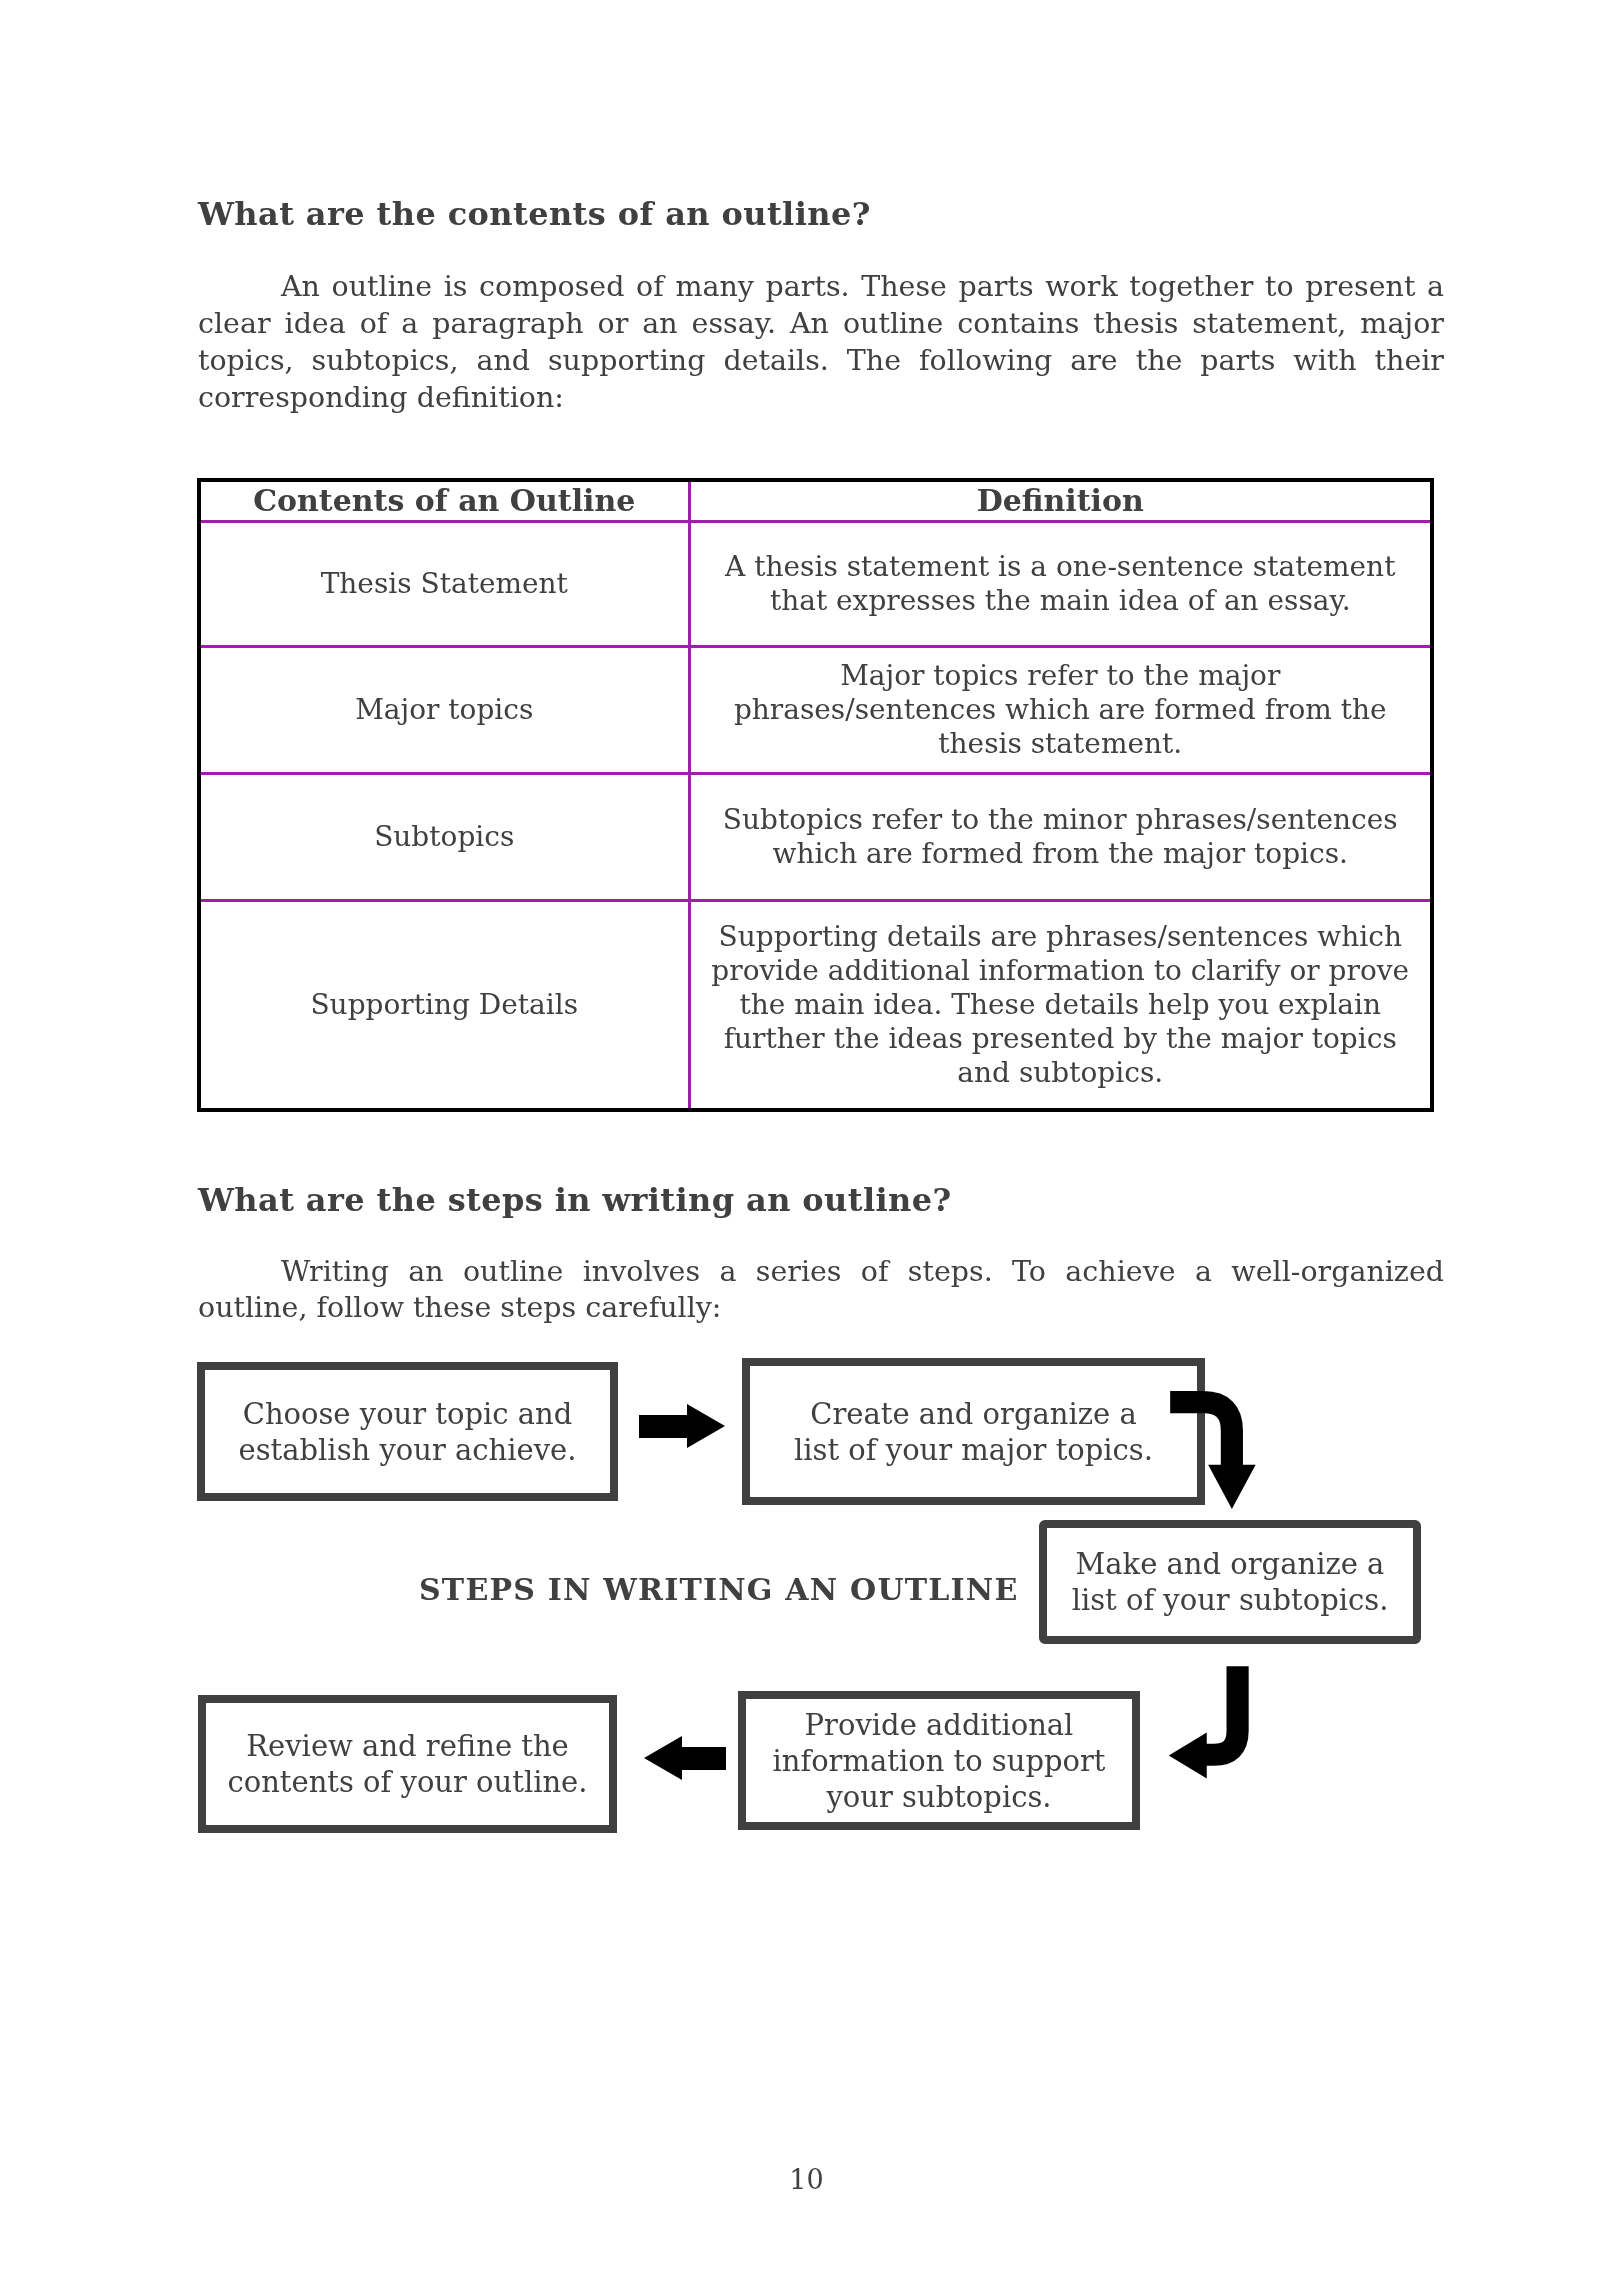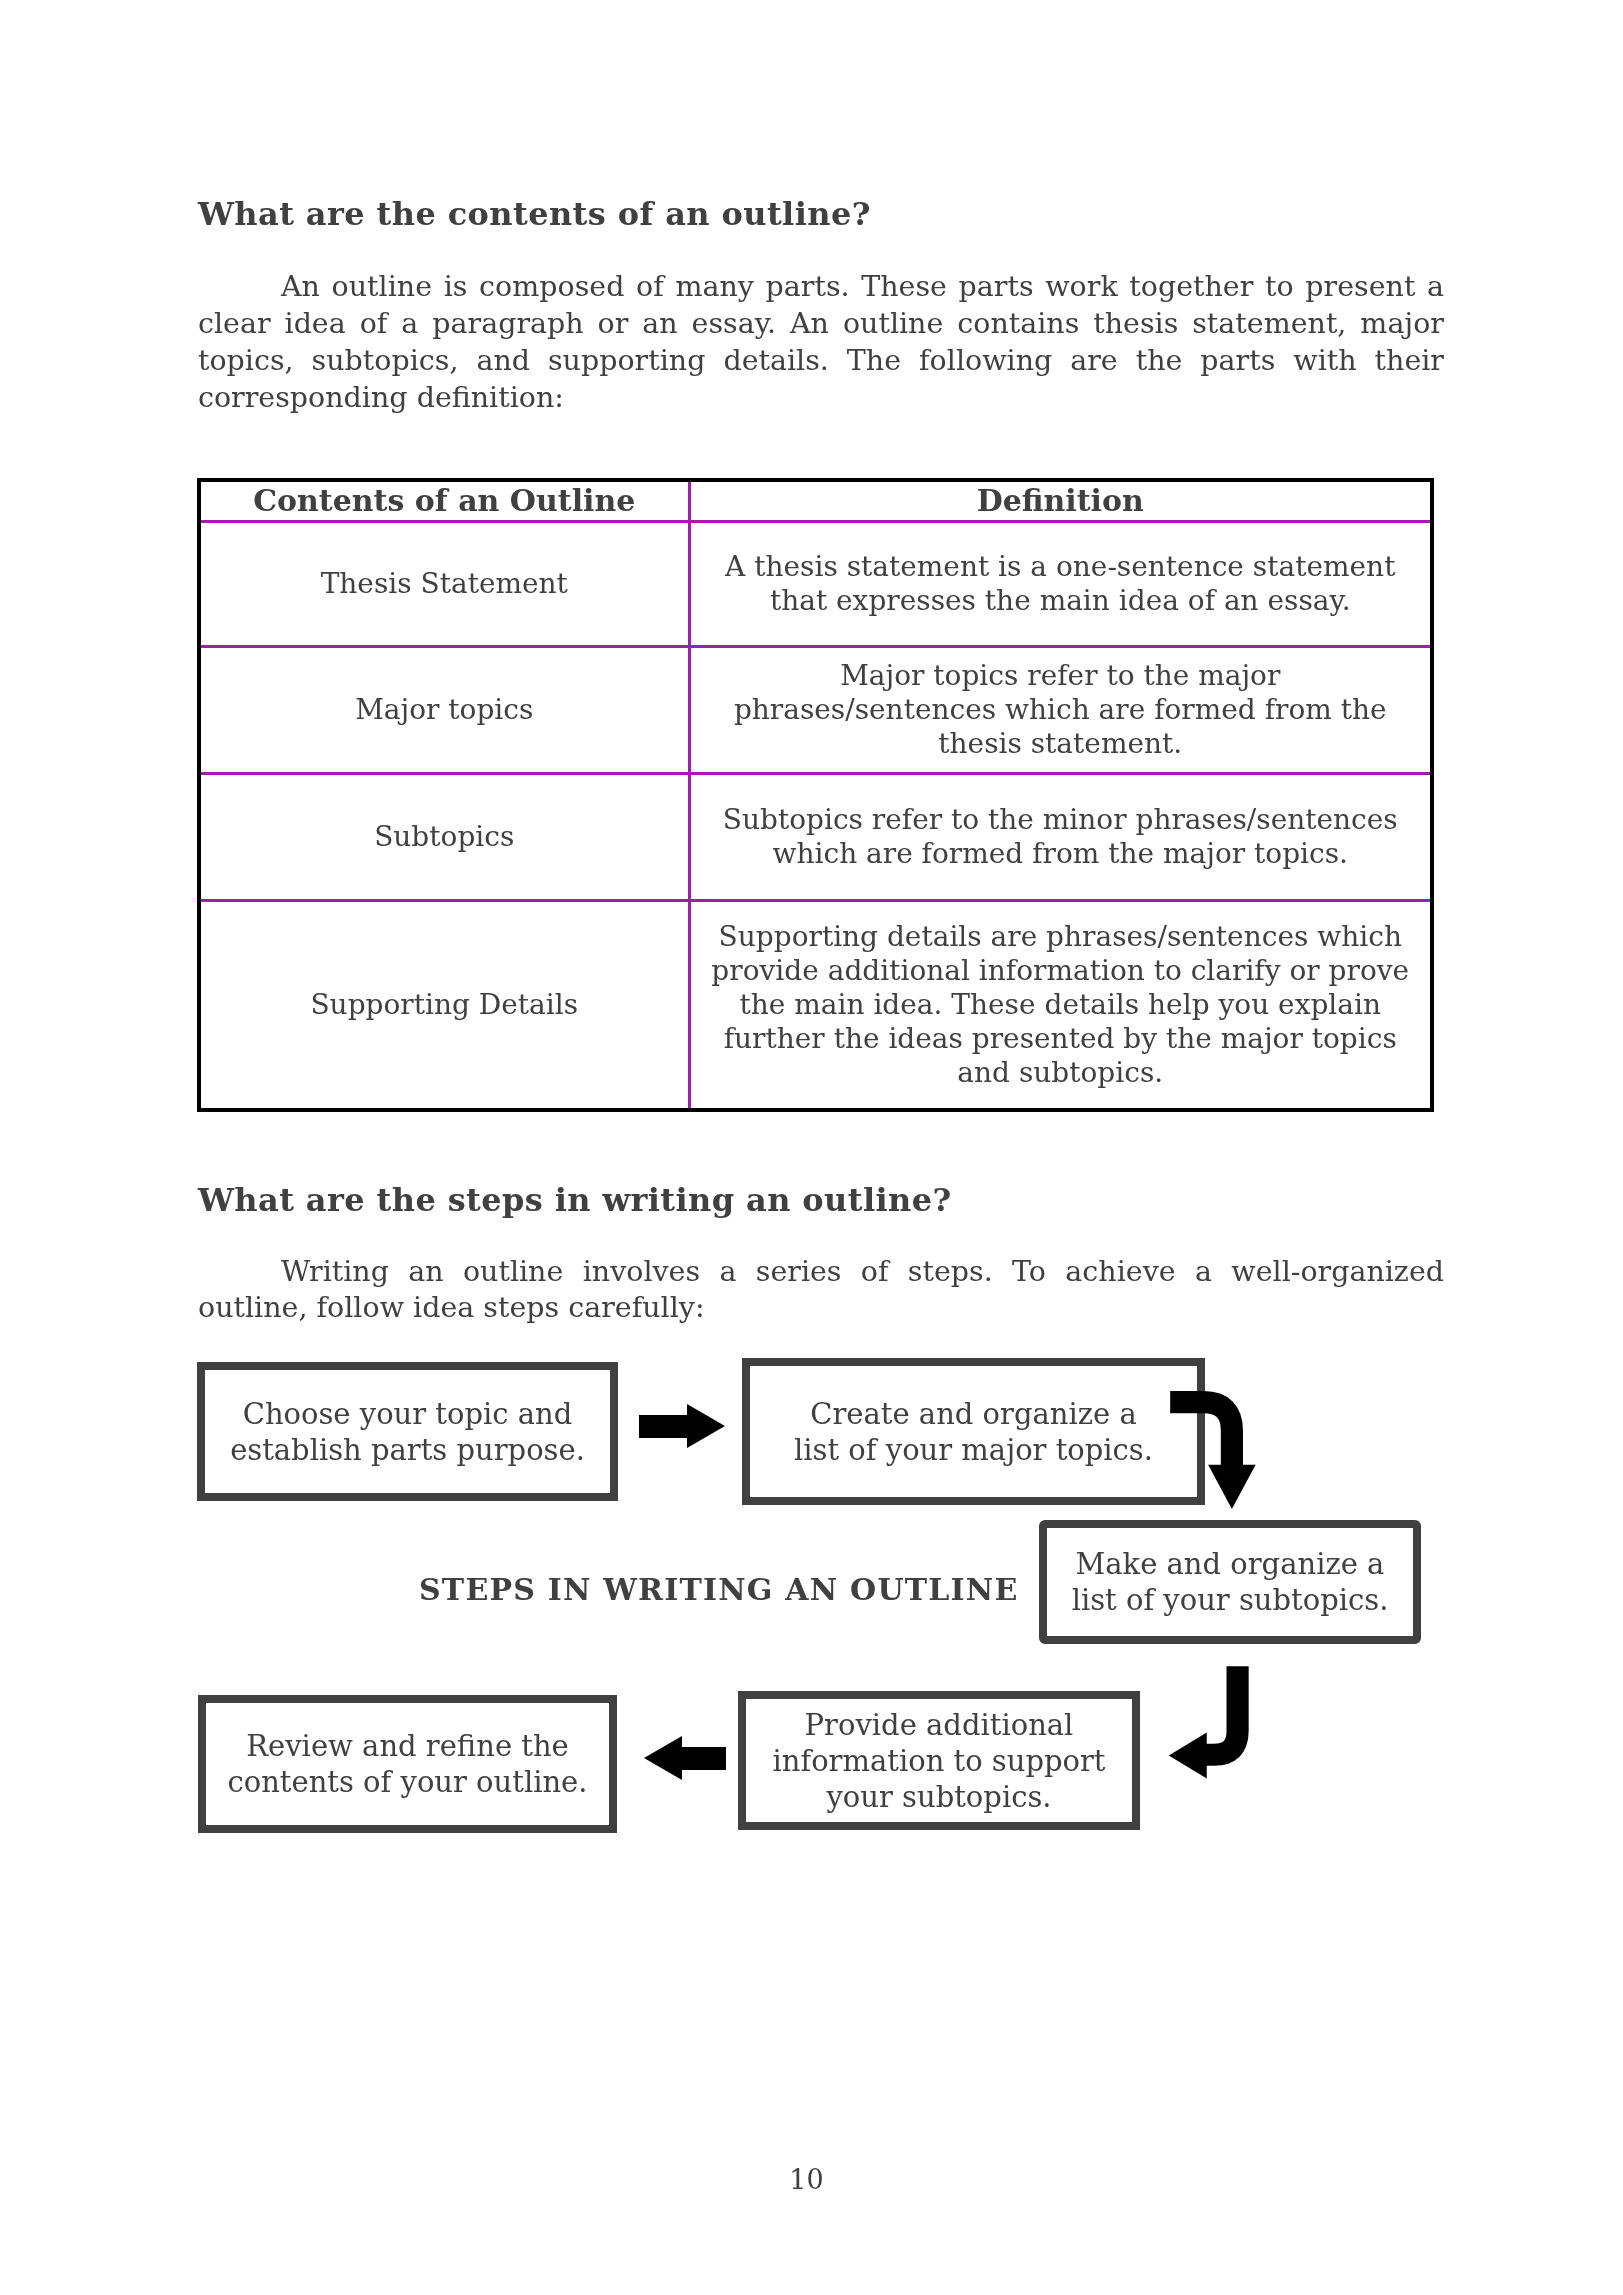--- a/index.html
+++ b/index.html
@@ -102,26 +102,26 @@
             <div class="ln">and subtopics.</div>
           </td>
     </tr>
   </tbody>
     </table>
 
   <div class="abs h1" style="left:198px;top:1183px;">What are the steps in writing an outline?</div>
 
   <div class="abs para justify para-indent" style="left:198px;top:1254px;line-height:36px;">
       <div class="ln">Writing an outline involves a series of steps. To achieve a well-organized</div>
-      <div class="ln">outline, follow idea steps carefully:</div>
+      <div class="ln">outline, follow these steps carefully:</div>
     </div>
 
   <div class="abs fbox center" style="left:197px;top:1362px;width:421px;height:139px;">
       <div class="ln">Choose your topic and</div>
-      <div class="ln">establish parts purpose.</div>
+      <div class="ln">establish your achieve.</div>
     </div>
 
   <div class="abs arrow-right" style="left:639px;top:1404px;width:87px;height:44px;">
     <div class="shaft"></div>
     <div class="head"></div>
   </div>
 
   <div class="abs fbox center" style="left:742px;top:1358px;width:463px;height:147px;">
       <div class="ln">Create and organize a</div>
       <div class="ln">list of your major topics.</div>

